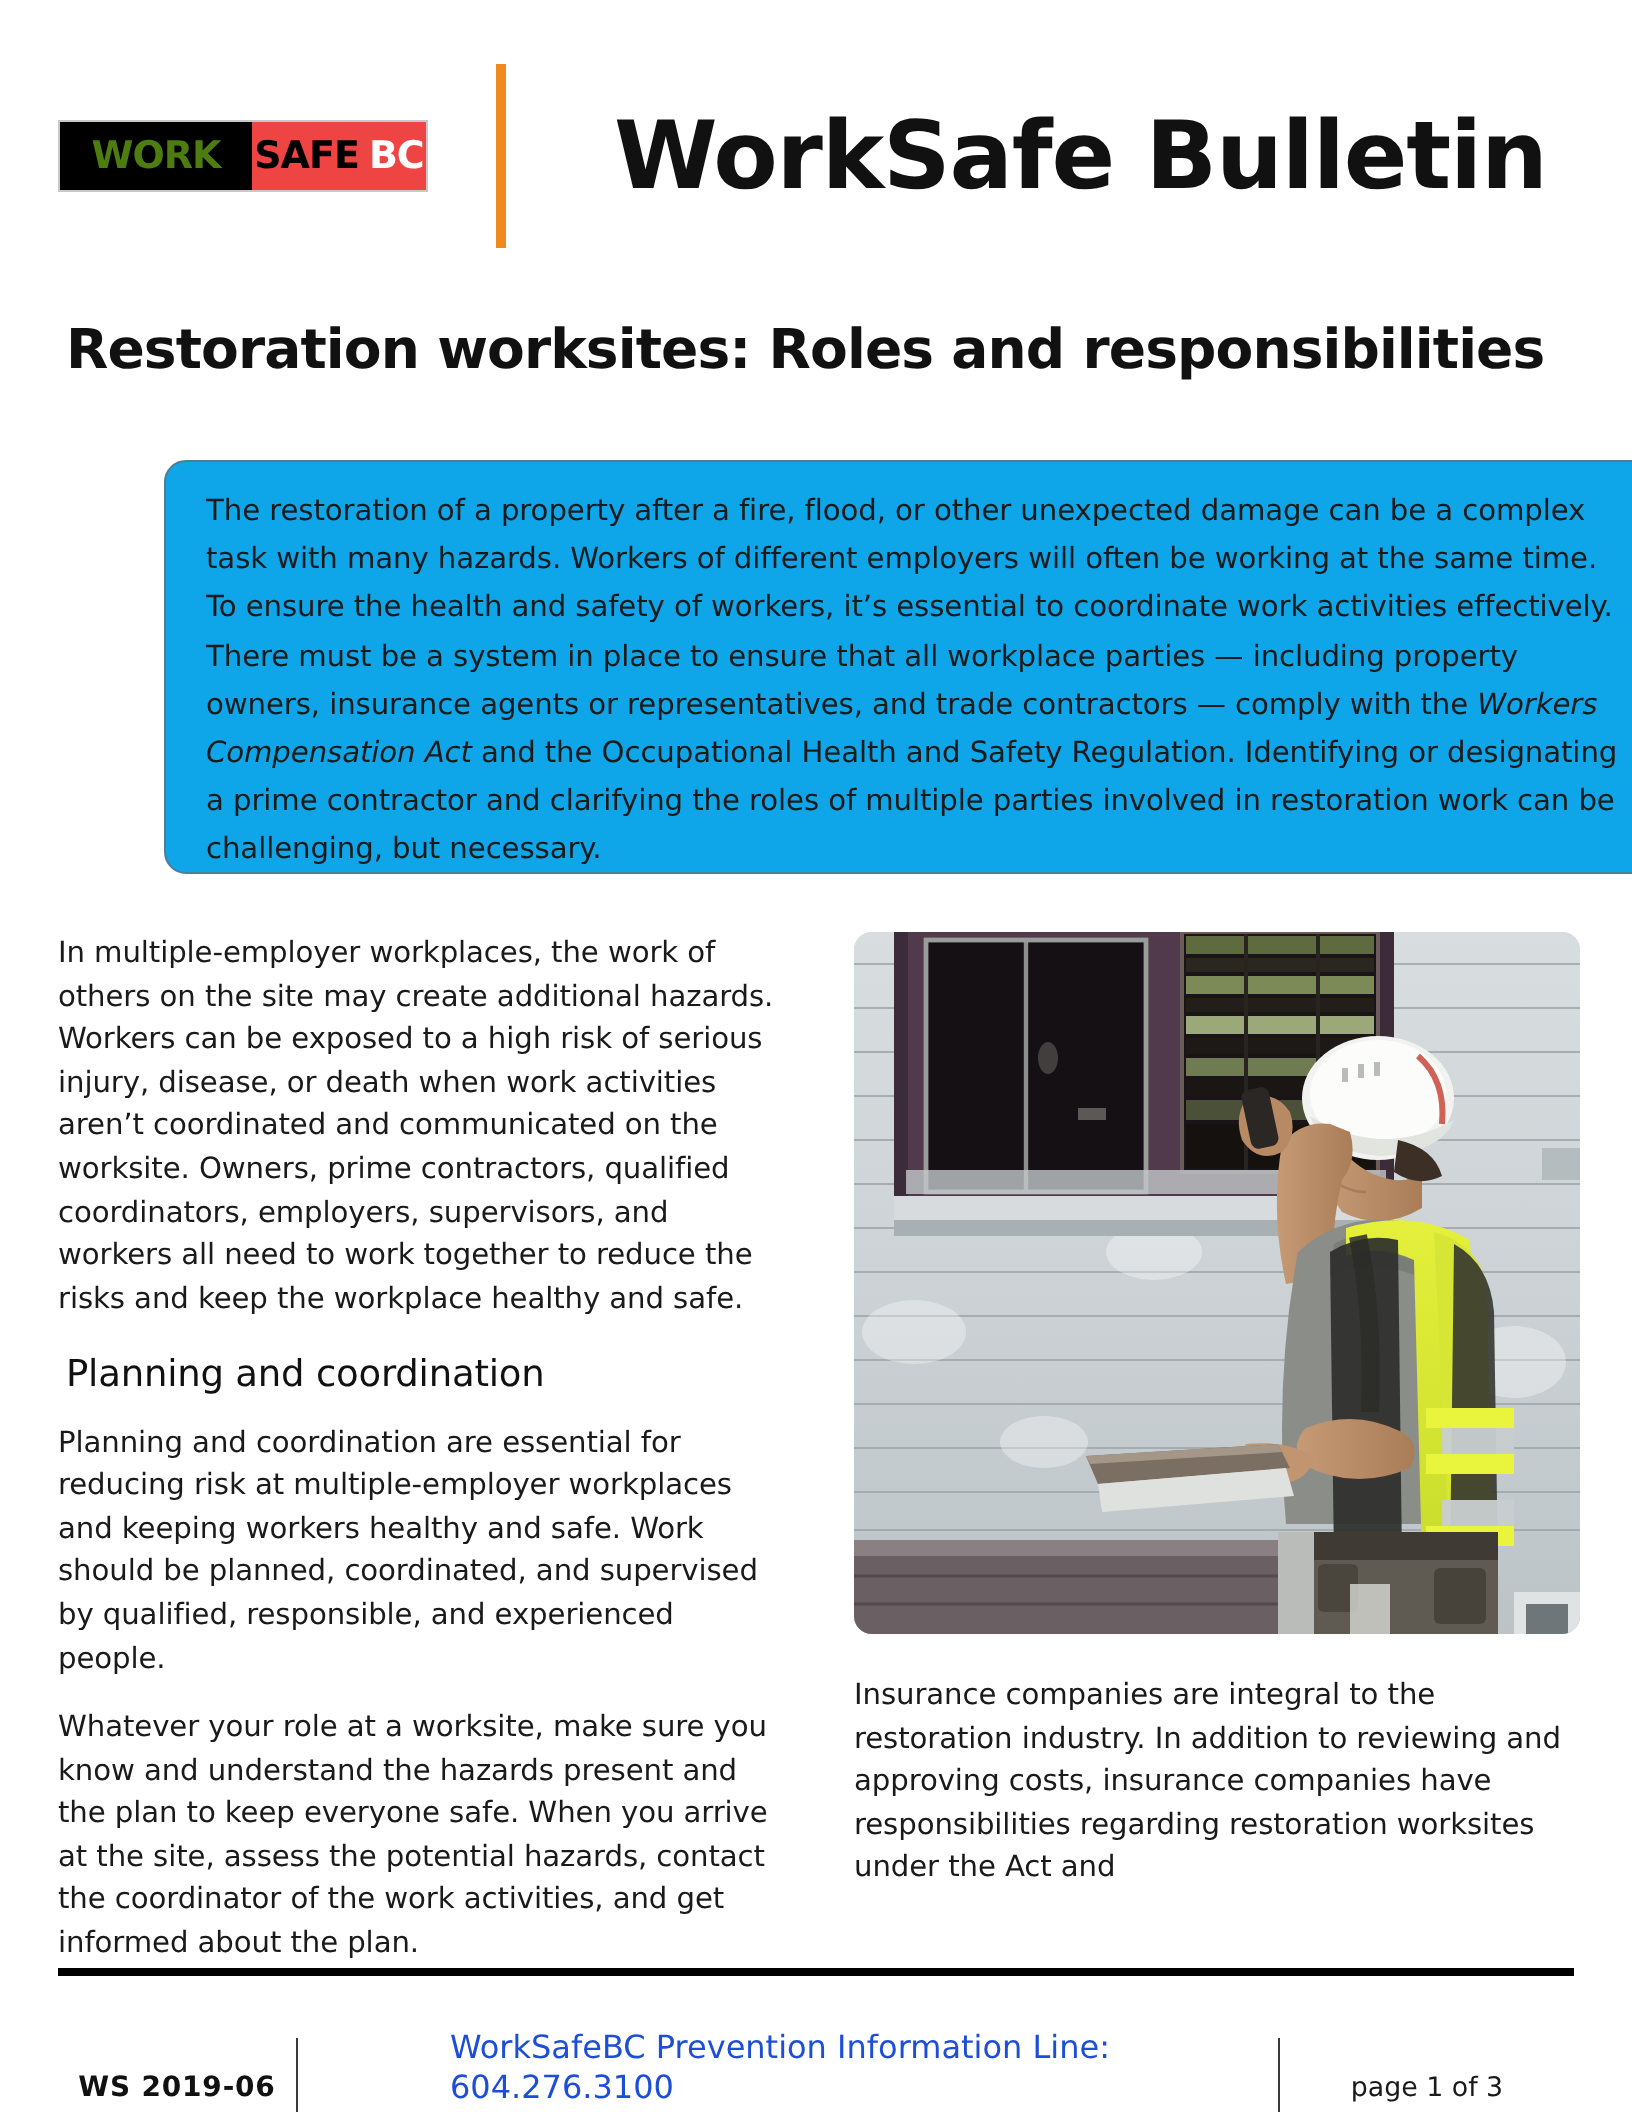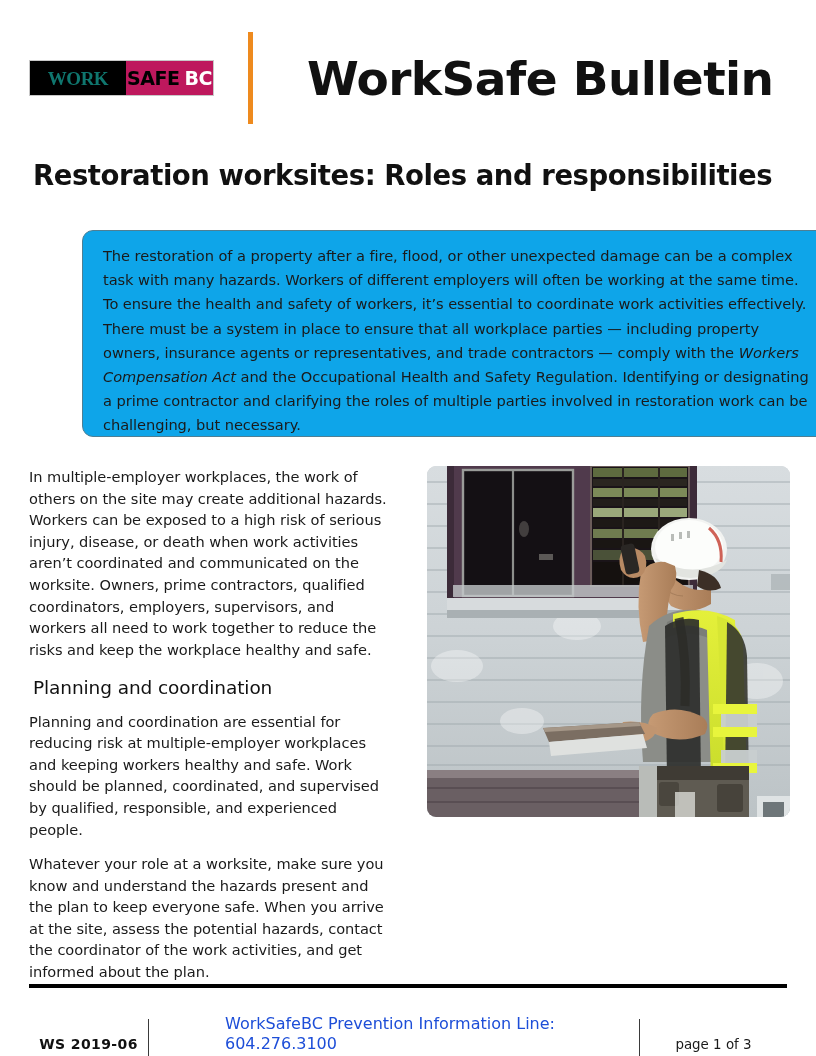--- a/index.html
+++ b/index.html
@@ -43,35 +43,35 @@
     flex: none;
   }
   .logo-left {
     background: #000000;
     flex: 0 0 96px;
     display: flex;
     align-items: center;
     justify-content: center;
   }
   .logo-right {
-    background: #be185d;
+    background: #ef4444;
     flex: 1 1 auto;
     display: flex;
     align-items: center;
     justify-content: center;
     gap: 5px;
   }
   .logo-word {
     font-family: "DejaVu Sans", "Liberation Sans", sans-serif;
     font-weight: 700;
     font-size: 19px;
     letter-spacing: -0.5px;
     line-height: 1;
   }
-  .logo-work { color: #0f766e; font-family: Liberation Serif, serif; }
+  .logo-work { color: #4d7c0f; }
   .logo-safe { color: #000000; }
   .logo-bc   { color: #ffffff; }
 
   .header-divider {
     width: 5px;
     height: 92px;
     background: #EE8A1E;
     margin-left: 34px;
     margin-right: 30px;
     flex: none;
@@ -407,20 +407,21 @@
         <rect x="212" y="300" width="18" height="51" fill="#b9bcb8"></rect>
 
         <rect x="330" y="330" width="33" height="21" fill="#dfe3e4"></rect>
         <rect x="336" y="336" width="21" height="15" fill="#6e7679"></rect>
         <rect x="344" y="108" width="19" height="16" fill="#aeb5b8" opacity="0.8"></rect>
       </svg>
     </div>
 
     <div class="photo-caption-gap"></div>
 
+    <p class="body-p">Insurance companies are integral to the restoration industry. In addition to reviewing and approving costs, insurance companies have responsibilities regarding restoration worksites under the Act and</p>
   </div>
 
   <div class="footer-rule"></div>
   <div class="footer">
     <div class="footer-cell footer-code">WS 2019-06</div>
     <div class="footer-vline"></div>
     <div class="footer-cell footer-contact">
       <div>
         <div>WorkSafeBC Prevention Information Line: 604.276.3100</div>
         <div>or toll-free 1.888.621.SAFE (4263)</div>

